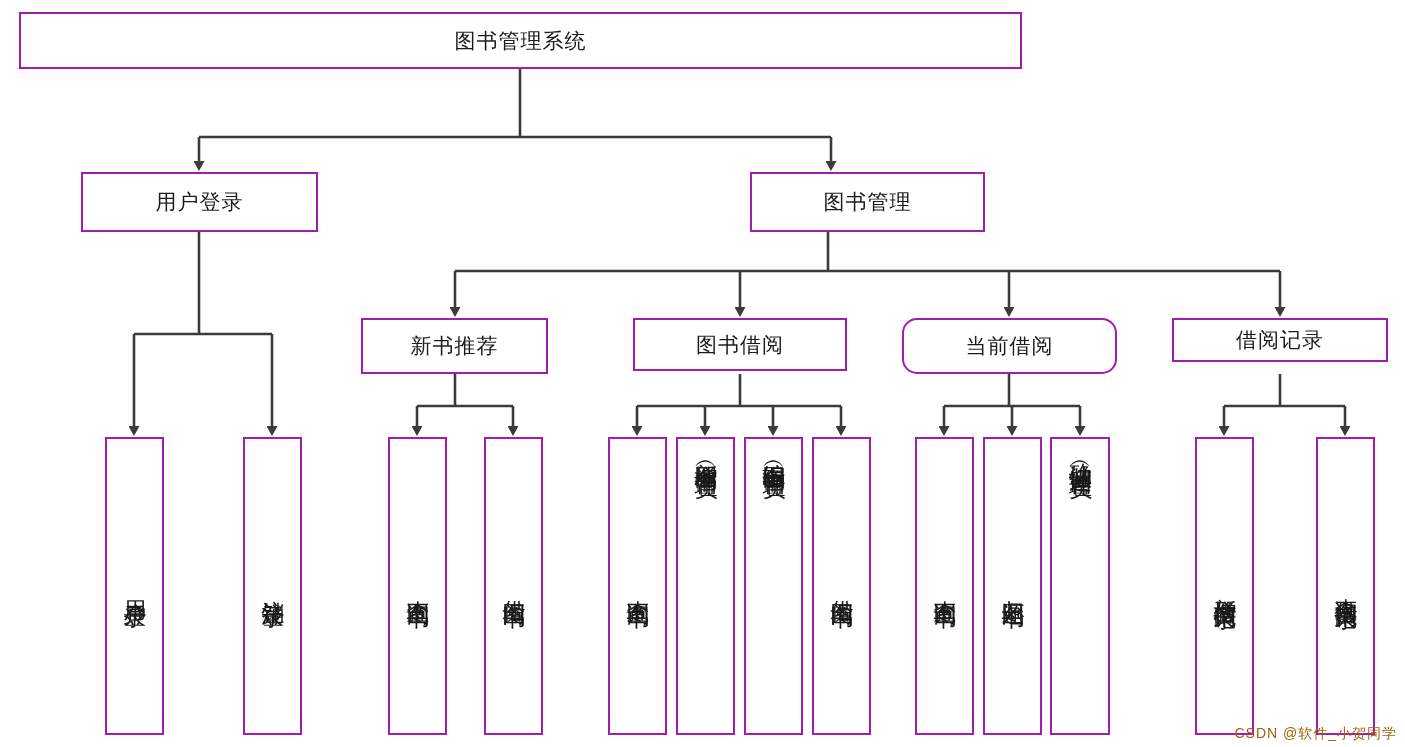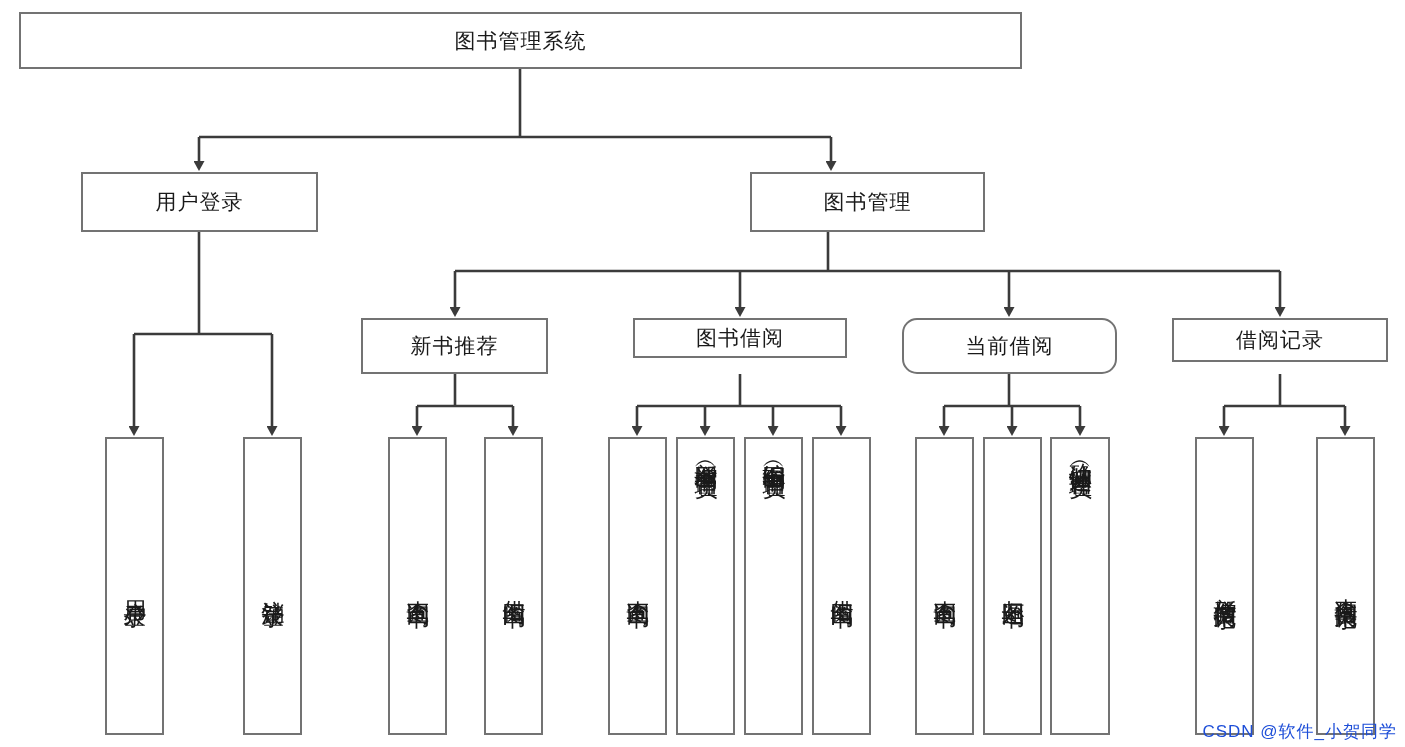--- a/index.html
+++ b/index.html
@@ -1,33 +1,33 @@
 <!DOCTYPE html>
 <html><head>
 <meta charset="utf-8">
 <style>
   html,body{margin:0;padding:0;background:#ffffff;}
   body{font-family:"Liberation Sans","DejaVu Sans",sans-serif;}
   #canvas{position:relative;width:1405px;height:747px;background:#ffffff;overflow:hidden;}
-  .node{position:absolute;box-sizing:border-box;border:2px solid #737373;background:#ffffff;
+  .node{position:absolute;box-sizing:border-box;border:2px solid #a21caf;background:#ffffff;
         display:flex;align-items:center;justify-content:center;color:#1a1a1a;}
   .node.h{font-size:21px;letter-spacing:1px;}
   .node.v{padding:6px 0;align-items:flex-start;}
   .node.v .vtext{
       writing-mode:vertical-rl;
       text-orientation:upright;
       font-size:23px;
       line-height:1.12;
       letter-spacing:2px;
       white-space:nowrap;
       color:#1a1a1a;
   }
   .node.v.mid{align-items:center;}
   svg.links{position:absolute;left:0;top:0;width:1405px;height:747px;pointer-events:none;}
-  .wm{position:absolute;right:8px;bottom:4px;font-size:17px;color:#1d4ed8;letter-spacing:1px;
+  .wm{position:absolute;right:8px;bottom:4px;font-size:14px;color:#a16207;letter-spacing:1px;
       white-space:nowrap;}
 </style>
 </head>
 <body>
 
 <div id="canvas">
 
   <svg class="links" viewBox="0 0 1405 747">
     <defs>
       <marker id="ah" markerWidth="10" markerHeight="11" refX="1" refY="5.5" orient="auto" markerUnits="userSpaceOnUse">
@@ -85,21 +85,21 @@
   <div class="node h" style="left:81px;top:172px;width:237px;height:60px;">
     <span>用户登录</span>
   </div>
   <div class="node h" style="left:750px;top:172px;width:235px;height:60px;">
     <span>图书管理</span>
   </div>
 
   <div class="node h" style="left:361px;top:318px;width:187px;height:56px;font-family:Liberation Mono, monospace;">
     <span>新书推荐</span>
   </div>
-  <div class="node h" style="left:633px;top:318px;width:214px;height:40px;">
+  <div class="node h" style="left:633px;top:318px;width:214px;height:53px;">
     <span>图书借阅</span>
   </div>
   <div class="node h" style="left:902px;top:318px;width:215px;height:56px;border-radius:15px;">
     <span>当前借阅</span>
   </div>
   <div class="node h" style="left:1172px;top:318px;width:216px;height:44px;">
     <span>借阅记录</span>
   </div>
 
   <div class="node v mid" style="left:105px;top:437px;width:59px;height:298px;">

